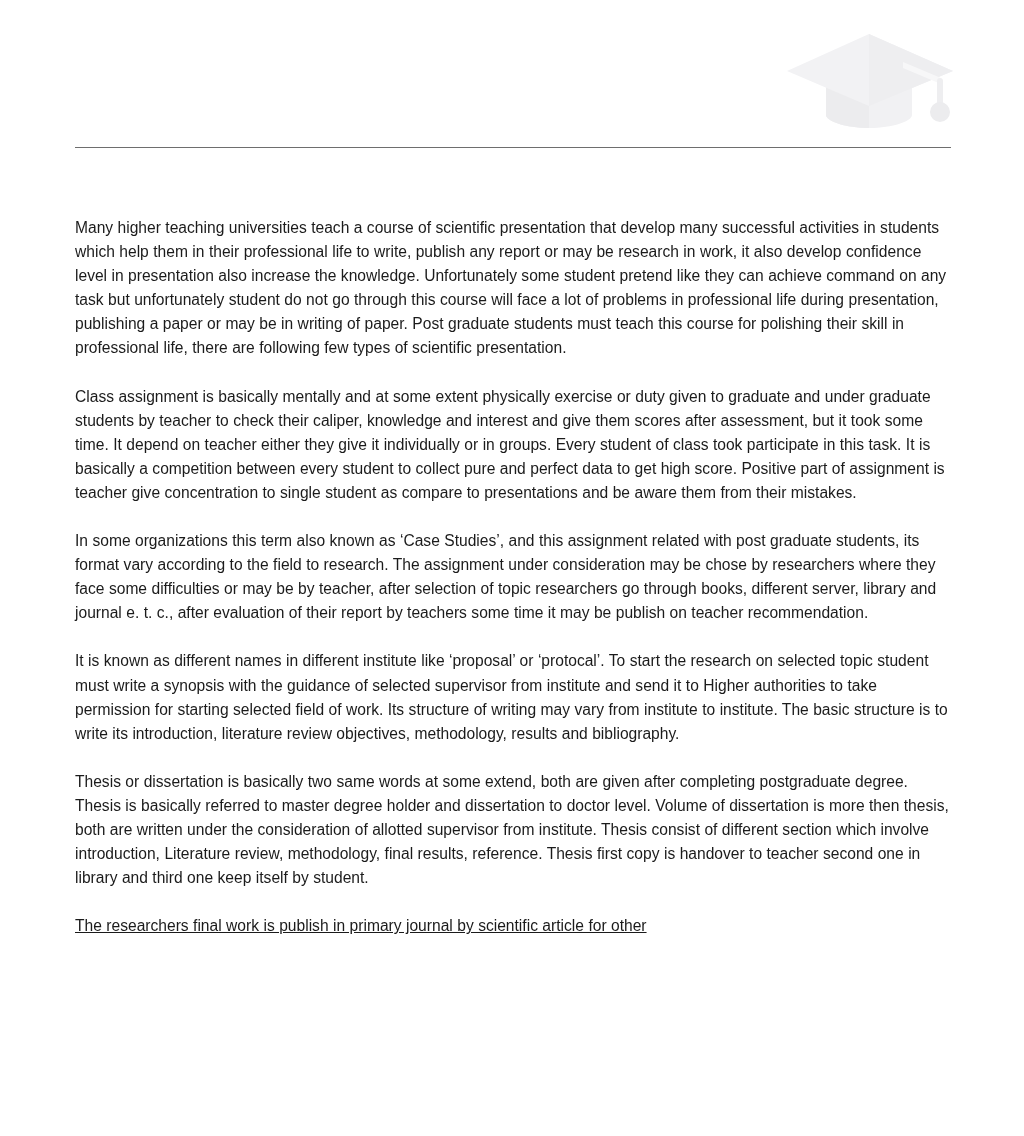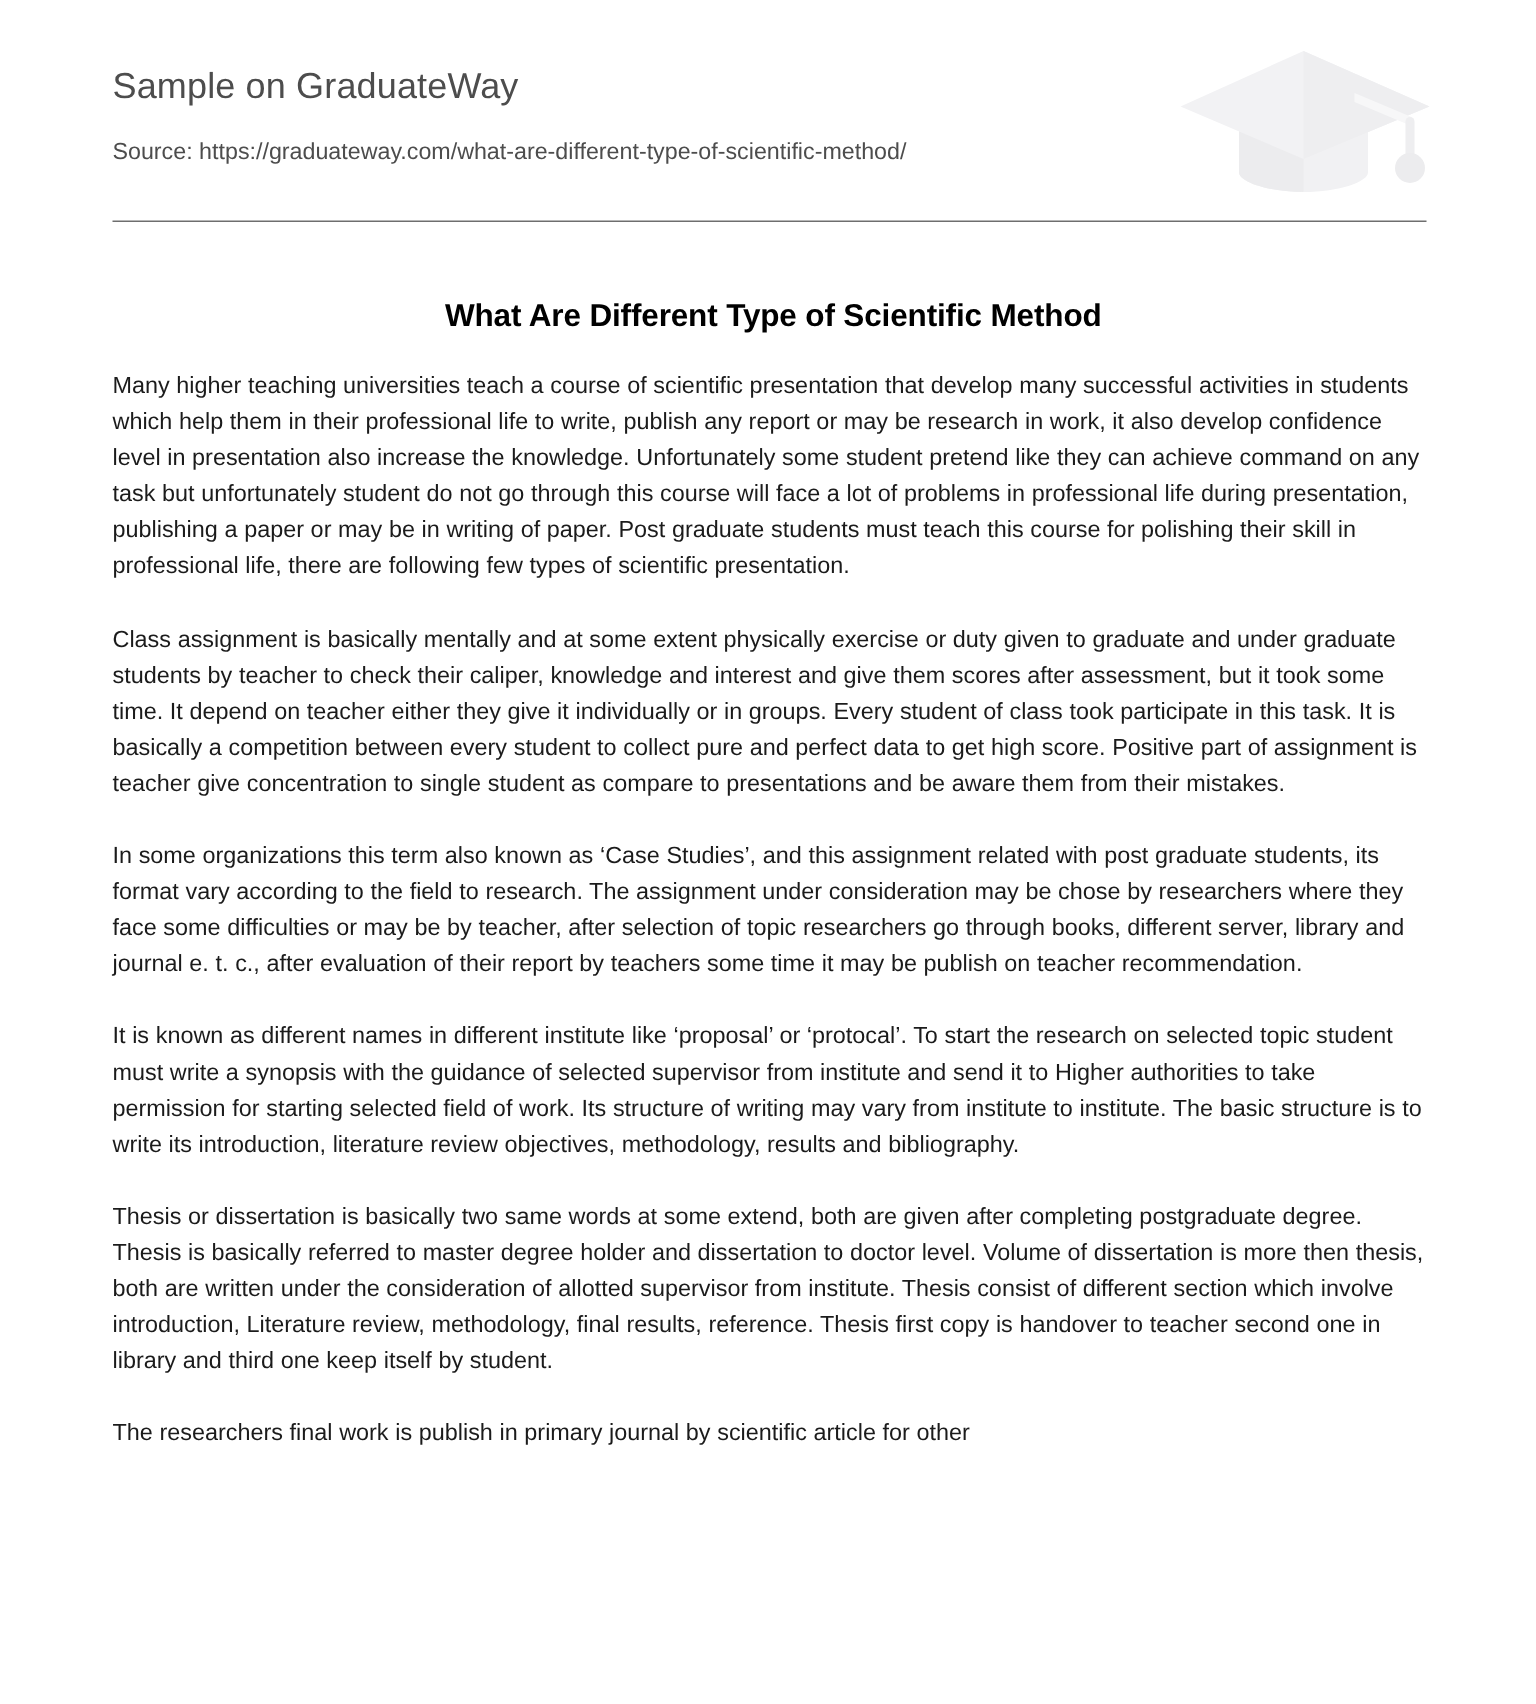--- a/index.html
+++ b/index.html
@@ -112,54 +112,47 @@
     font-size: 15.6px;
     line-height: 24.1px;
     color: #1b1b1b;
     margin: 0 0 24px 0;
     text-align: left;
     word-spacing: 0.1px;
   }
 
   .para:last-child {
     margin-bottom: 0;
+    text-decoration: underline;
   }
 </style>
 </head>
 <body>
 
 <div class="page">
 
-  <div class="header">
-    <div class="brand-title">Sample on GraduateWay</div>
-    <div class="source-line">
-      <span class="source-label">Source:</span>
-      <span class="source-url">https://graduateway.com/what-are-different-type-of-scientific-method/</span>
-    </div>
-  </div>
 
   <div class="logo">
     <svg viewBox="0 0 180 115" xmlns="http://www.w3.org/2000/svg" aria-hidden="true">
 
       <path d="M41 52 L41 93 C41 99 60 106 84 106 C108 106 127 99 127 93 L127 52 Z" fill="#f1f1f3"></path>
       <path d="M41 52 L41 93 C41 99 60 106 84 106 L84 64 Z" fill="#ececee"></path>
 
       <path d="M84 12 L168 49 L84 84 L2 49 Z" fill="#f2f2f4"></path>
       <path d="M84 12 L168 49 L84 84 Z" fill="#eeeef0"></path>
 
       <path d="M118 40 L156 56 L156 62 L118 46 Z" fill="#f7f7f8"></path>
       <rect x="152" y="56" width="6" height="30" rx="3" fill="#eeeef0"></rect>
       <circle cx="155" cy="90" r="10" fill="#ececee"></circle>
     </svg>
   </div>
 
   <div class="divider"></div>
 
   <div class="doc">
-    <h1 class="doc-title">What Are Different Type of Scientific Method</h1>
 
     <div class="body-block">
       <p class="para">Many higher teaching universities teach a course of scientific presentation that develop many successful activities in students which help them in their professional life to write, publish any report or may be research in work, it also develop confidence level in presentation also increase the knowledge. Unfortunately some student pretend like they can achieve command on any task but unfortunately student do not go through this course will face a lot of problems in professional life during presentation, publishing a paper or may be in writing of paper. Post graduate students must teach this course for polishing their skill in professional life, there are following few types of scientific presentation.</p>
       <p class="para">Class assignment is basically mentally and at some extent physically exercise or duty given to graduate and under graduate students by teacher to check their caliper, knowledge and interest and give them scores after assessment, but it took some time. It depend on teacher either they give it individually or in groups. Every student of class took participate in this task. It is basically a competition between every student to collect pure and perfect data to get high score. Positive part of assignment is teacher give concentration to single student as compare to presentations and be aware them from their mistakes.</p>
       <p class="para">In some organizations this term also known as ‘Case Studies’, and this assignment related with post graduate students, its format vary according to the field to research. The assignment under consideration may be chose by researchers where they face some difficulties or may be by teacher, after selection of topic researchers go through books, different server, library and journal e. t. c., after evaluation of their report by teachers some time it may be publish on teacher recommendation.</p>
       <p class="para">It is known as different names in different institute like ‘proposal’ or ‘protocal’. To start the research on selected topic student must write a synopsis with the guidance of selected supervisor from institute and send it to Higher authorities to take permission for starting selected field of work. Its structure of writing may vary from institute to institute. The basic structure is to write its introduction, literature review objectives, methodology, results and bibliography.</p>
       <p class="para">Thesis or dissertation is basically two same words at some extend, both are given after completing postgraduate degree. Thesis is basically referred to master degree holder and dissertation to doctor level. Volume of dissertation is more then thesis, both are written under the consideration of allotted supervisor from institute. Thesis consist of different section which involve introduction, Literature review, methodology, final results, reference. Thesis first copy is handover to teacher second one in library and third one keep itself by student.</p>
       <p class="para">The researchers final work is publish in primary journal by scientific article for other</p>
     </div>
   </div>

